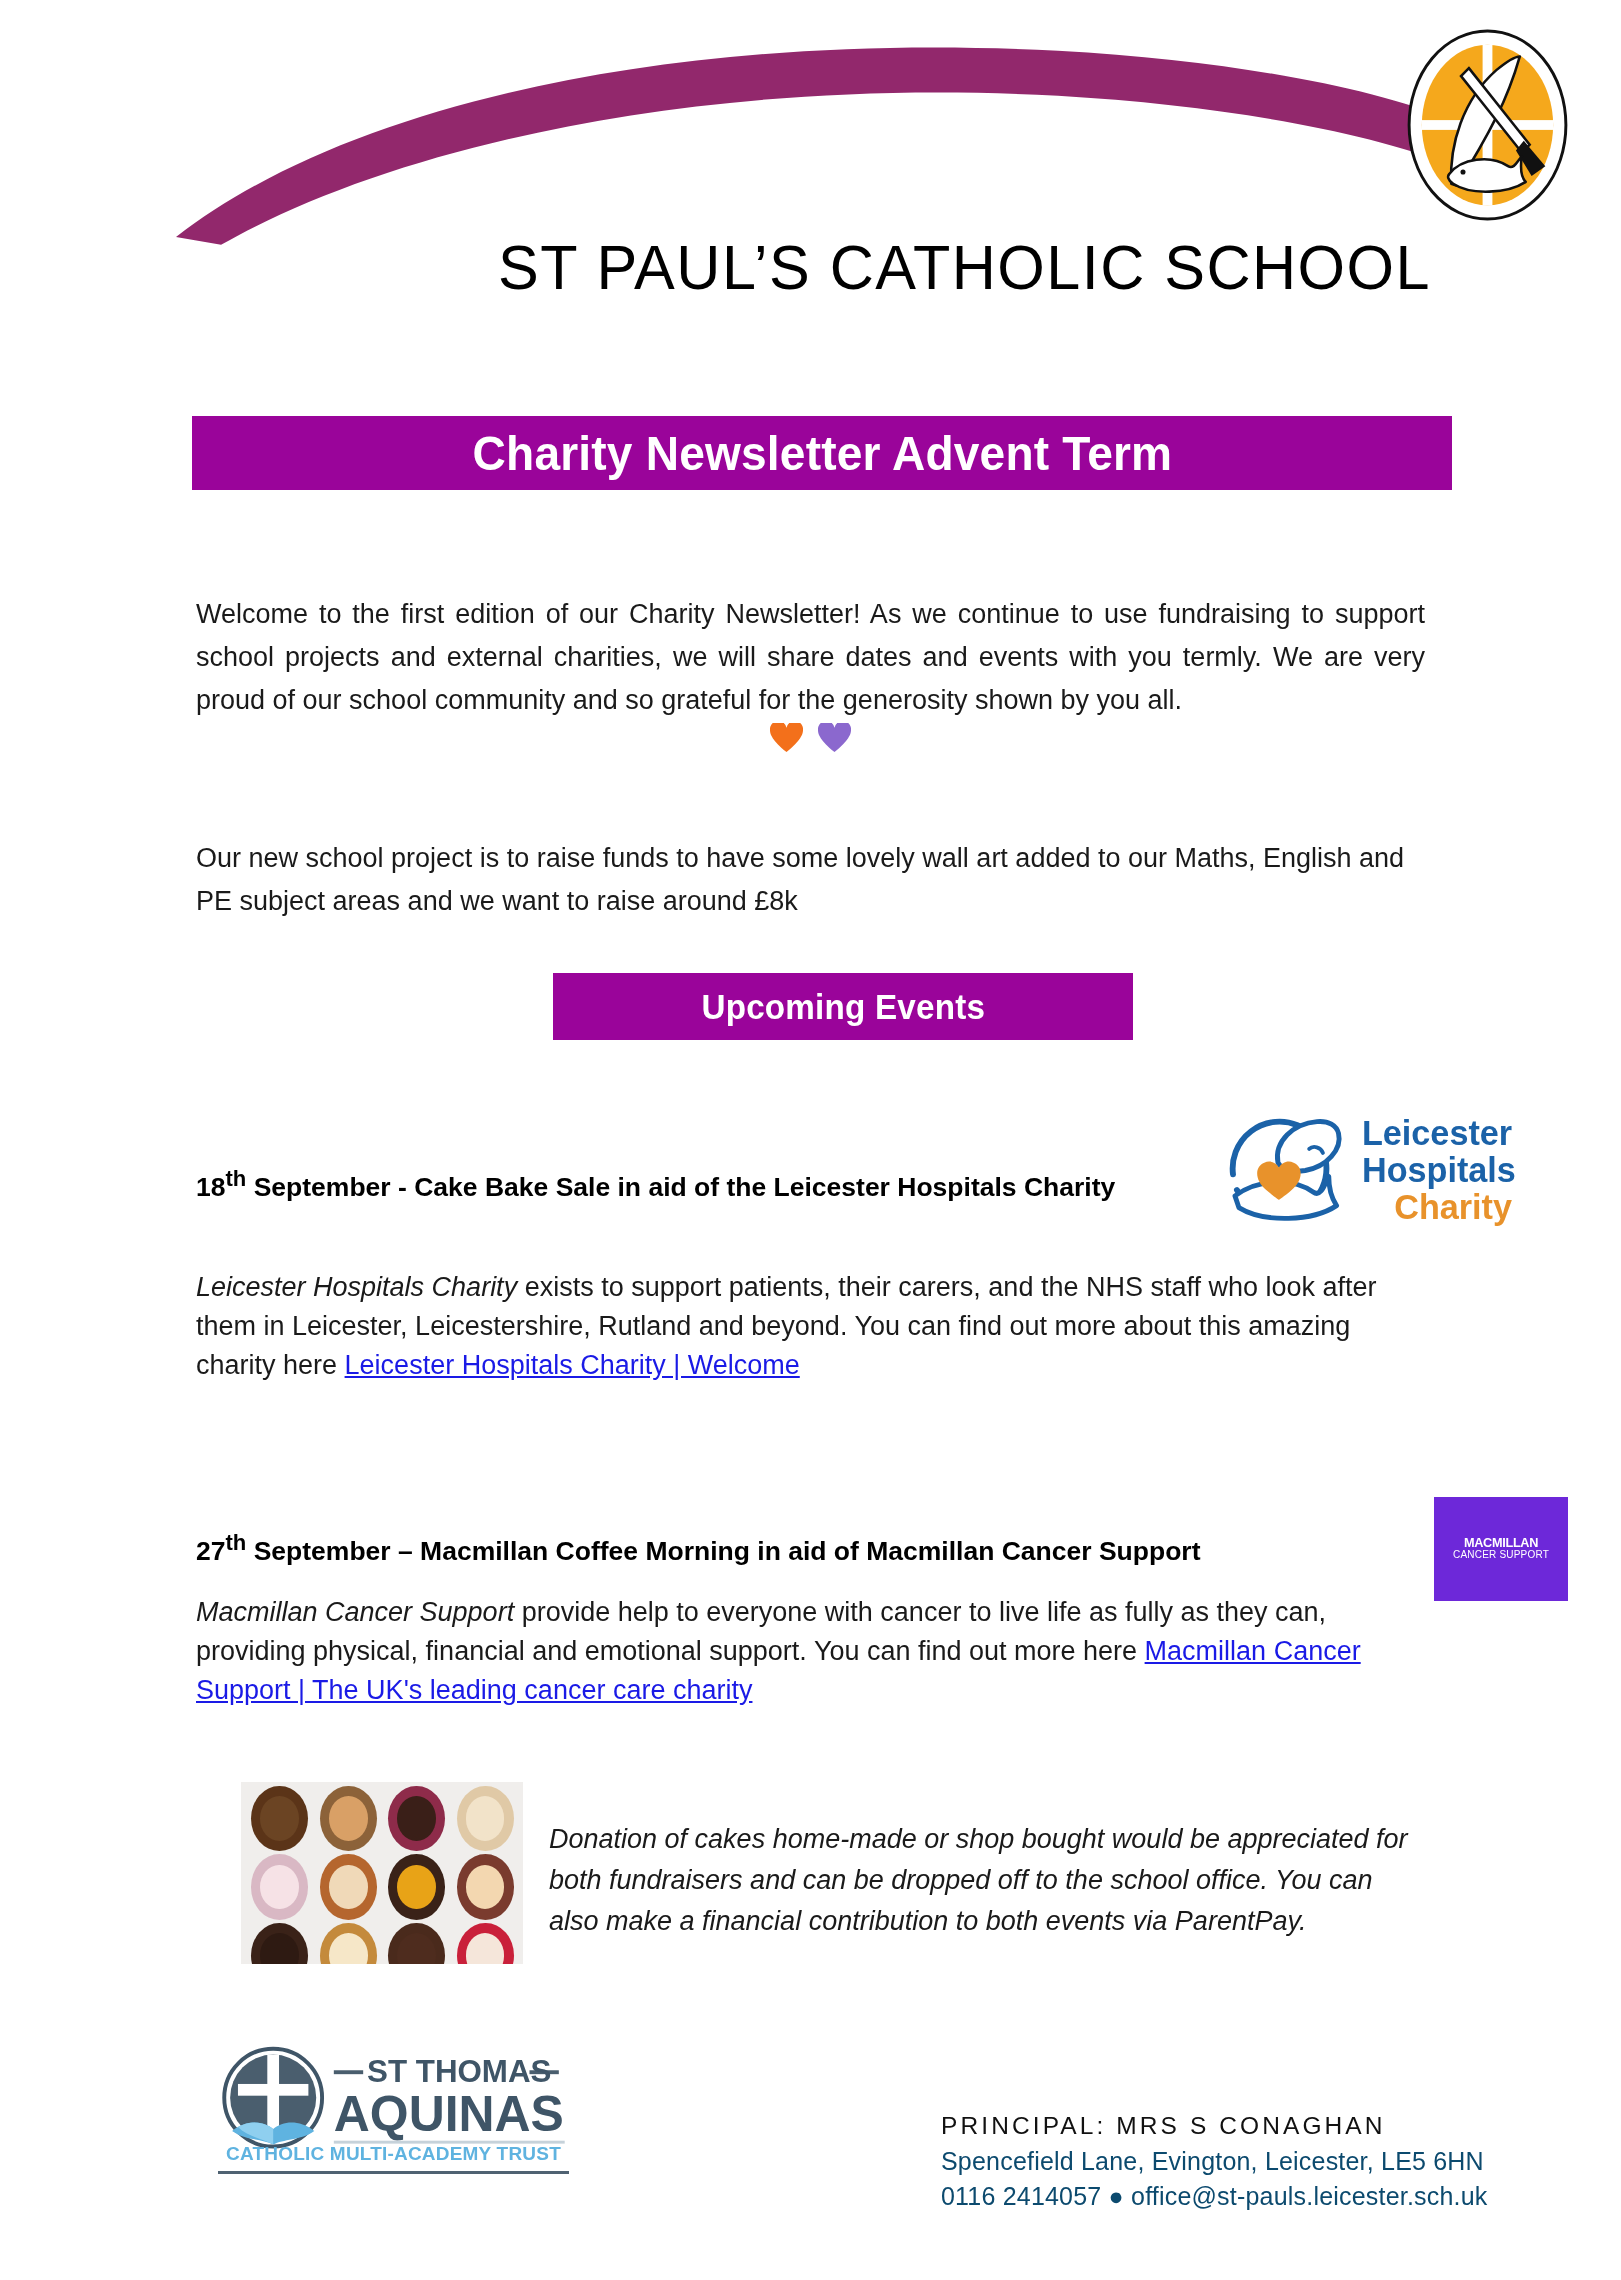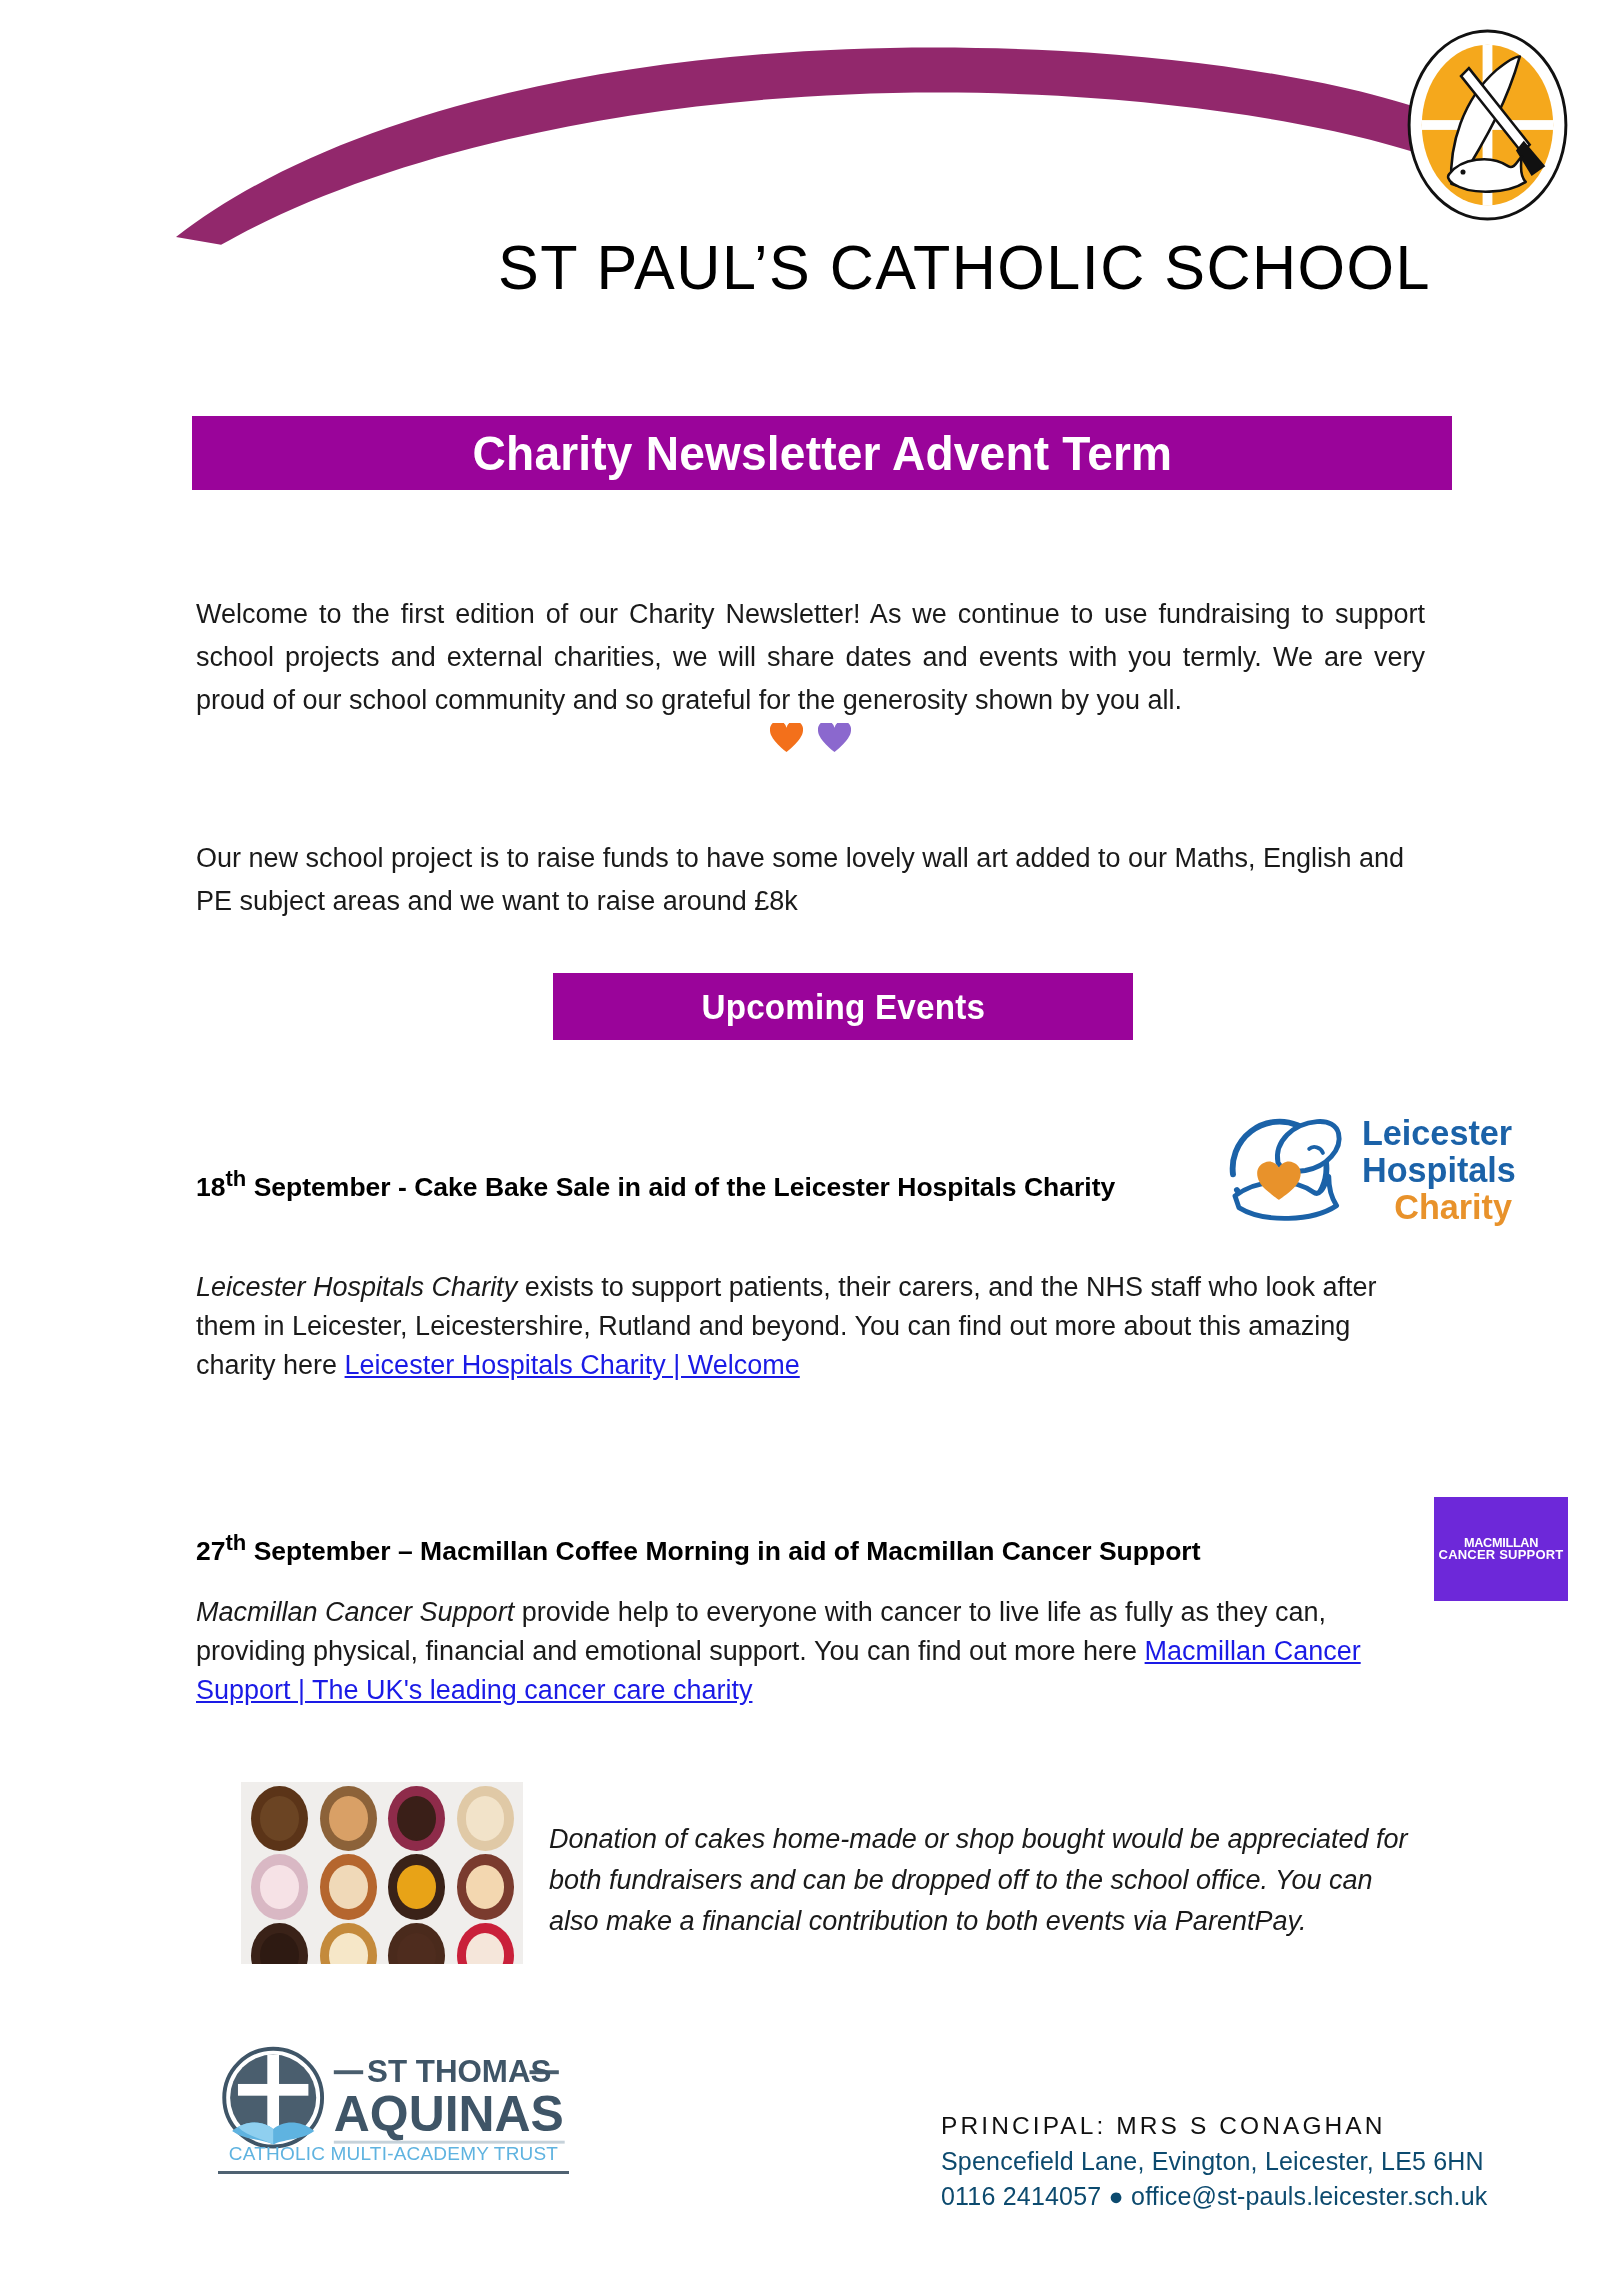--- a/index.html
+++ b/index.html
@@ -188,22 +188,22 @@
   }
   .macmillan-top {
     color: #ffffff;
     font-size: 12.7px;
     font-weight: bold;
     letter-spacing: -0.3px;
     line-height: 13.7px;
   }
   .macmillan-bottom {
     color: #ffffff;
-    font-size: 13px;
-    font-weight: bold;
+    font-size: 10px;
+    font-weight: normal;
     letter-spacing: 0.2px;
     line-height: 10.8px;
   }
 
   em.lead-in { font-style: italic; }
   a.doc-link {
     color: #1A1AE6;
     text-decoration: underline;
   }
 
@@ -269,21 +269,21 @@
     height: 135px;
   }
   .trust-tagline {
     position: absolute;
     left: 211px;
     top: 2143px;
     width: 365px;
     text-align: center;
     color: #5FB3E0;
     font-size: 19px;
-    font-weight: normal;
+    font-weight: bold;
     letter-spacing: 0.2px;
   }
   .trust-rule {
     position: absolute;
     left: 218px;
     top: 2171px;
     width: 351px;
     height: 2.9px;
     background: #4F6272;
   }

